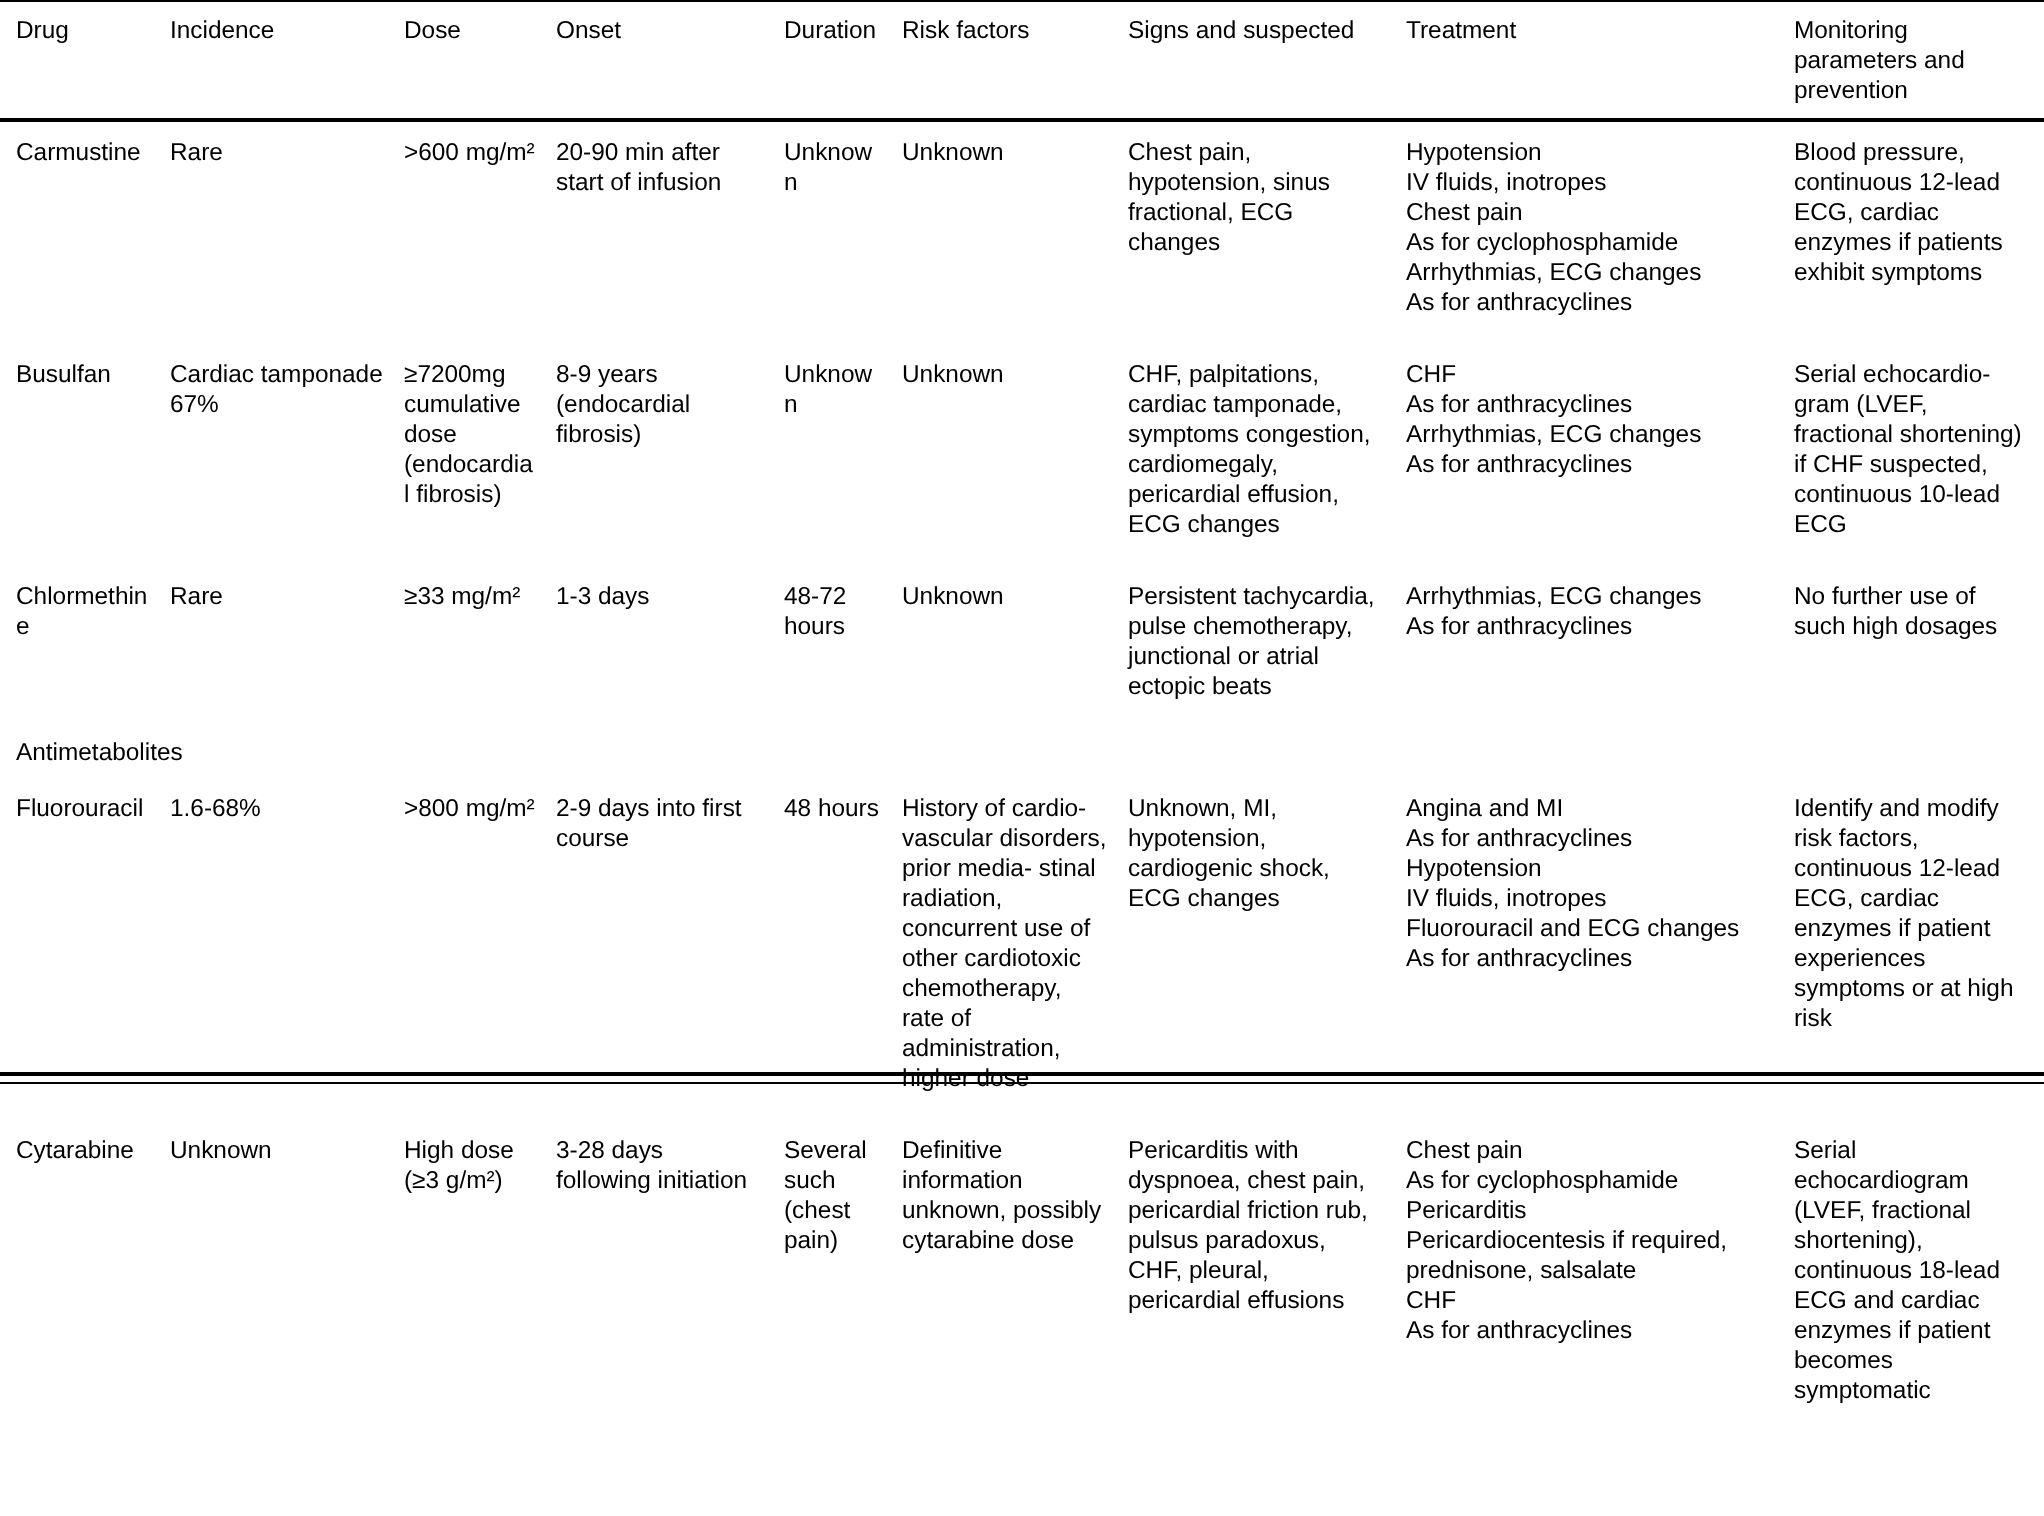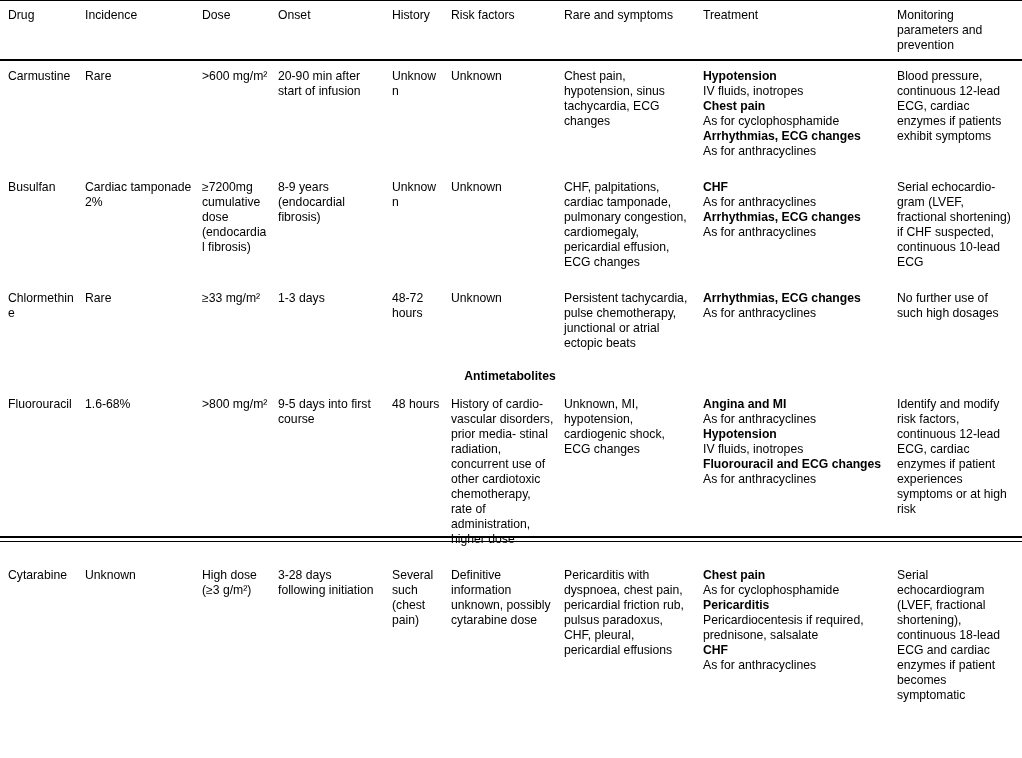--- a/index.html
+++ b/index.html
@@ -39,27 +39,26 @@
   }
   td {
     vertical-align: top;
     padding: 8px 10px 13px 0;
     overflow-wrap: break-word;
   }
   th:first-child, td:first-child {
     padding-left: 8px;
   }
   .section-cell {
-    font-weight: bold;
+    font-weight: normal;
     padding-top: 5px;
     padding-bottom: 5px;
-    text-align: center;
   }
   .t-line { }
-  .bold { font-weight: bold; }
+  .bold { font-weight: normal; }
   .double-rule {
     position: absolute;
     left: 0;
     bottom: 2px;
     width: 1022px;
     height: 3px;
     border-top: 2px solid #000;
     border-bottom: 1px solid #000;
   }
 </style>
@@ -78,54 +77,54 @@
       <col style="width:139px">
       <col style="width:194px">
       <col style="width:125px">
     </colgroup>
     <thead>
       <tr>
           <th>Drug</th>
           <th>Incidence</th>
           <th>Dose</th>
           <th>Onset</th>
-          <th>History</th>
+          <th>Duration</th>
           <th>Risk factors</th>
-          <th>Rare and symptoms</th>
+          <th>Signs and suspected</th>
           <th>Treatment</th>
           <th>Monitoring parameters and prevention</th>
         </tr>
     </thead>
     <tbody>
         <tr>
           <td>Carmustine</td>
           <td>Rare</td>
           <td>&gt;600 mg/m²</td>
           <td>20-90 min after start of infusion</td>
           <td>Unknown</td>
           <td>Unknown</td>
-          <td>Chest pain, hypotension, sinus tachycardia, ECG changes</td>
+          <td>Chest pain, hypotension, sinus fractional, ECG changes</td>
           <td>
             <div class="t-line bold">Hypotension</div>
             <div class="t-line">IV fluids, inotropes</div>
             <div class="t-line bold">Chest pain</div>
             <div class="t-line">As for cyclophosphamide</div>
             <div class="t-line bold">Arrhythmias, ECG changes</div>
             <div class="t-line">As for anthracyclines</div>
           </td>
           <td>Blood pressure, continuous 12-lead ECG, cardiac enzymes if patients exhibit symptoms</td>
         </tr>
         <tr>
           <td>Busulfan</td>
-          <td>Cardiac tamponade 2%</td>
+          <td>Cardiac tamponade 67%</td>
           <td>≥7200mg cumulative dose (endocardia l fibrosis)</td>
           <td>8-9 years (endocardial fibrosis)</td>
           <td>Unknown</td>
           <td>Unknown</td>
-          <td>CHF, palpitations, cardiac tamponade, pulmonary congestion, cardiomegaly, pericardial effusion, ECG changes</td>
+          <td>CHF, palpitations, cardiac tamponade, symptoms congestion, cardiomegaly, pericardial effusion, ECG changes</td>
           <td>
             <div class="t-line bold">CHF</div>
             <div class="t-line">As for anthracyclines</div>
             <div class="t-line bold">Arrhythmias, ECG changes</div>
             <div class="t-line">As for anthracyclines</div>
           </td>
           <td>Serial echocardio-gram (LVEF, fractional shortening) if CHF suspected, continuous 10-lead ECG</td>
         </tr>
         <tr>
           <td>Chlormethine</td>
@@ -141,21 +140,21 @@
           </td>
           <td>No further use of such high dosages</td>
         </tr>
         <tr>
           <td colspan="9" class="section-cell">Antimetabolites</td>
         </tr>
         <tr>
           <td>Fluorouracil</td>
           <td>1.6-68%</td>
           <td>&gt;800 mg/m²</td>
-          <td>9-5 days into first course</td>
+          <td>2-9 days into first course</td>
           <td>48 hours</td>
           <td>History of cardio-vascular disorders, prior media- stinal radiation, concurrent use of other cardiotoxic chemotherapy, rate of administration, higher dose</td>
           <td>Unknown, MI, hypotension, cardiogenic shock, ECG changes</td>
           <td>
             <div class="t-line bold">Angina and MI</div>
             <div class="t-line">As for anthracyclines</div>
             <div class="t-line bold">Hypotension</div>
             <div class="t-line">IV fluids, inotropes</div>
             <div class="t-line bold">Fluorouracil and ECG changes</div>
             <div class="t-line">As for anthracyclines</div>

